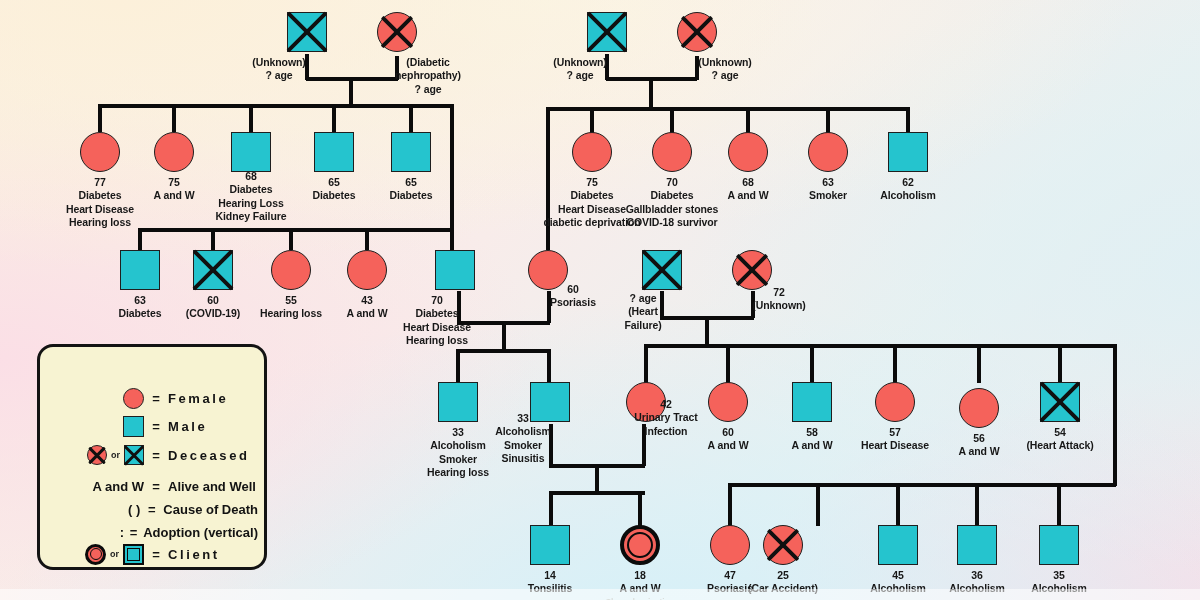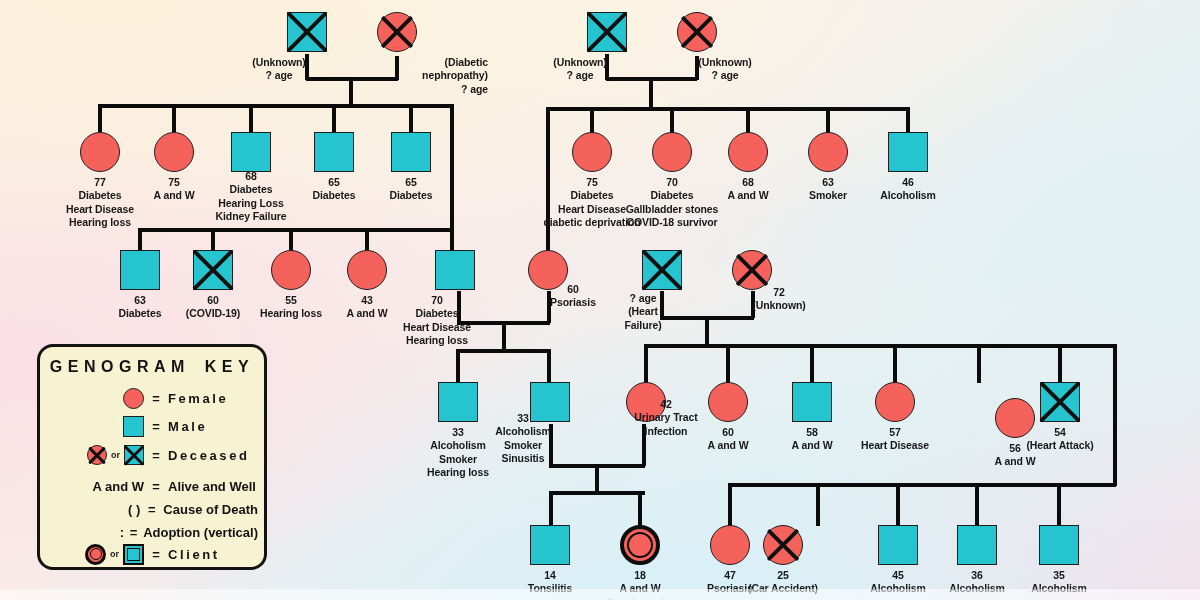--- a/index.html
+++ b/index.html
@@ -126,21 +126,21 @@
         <div class="labels" style="left: -68px; top: 44px;">
           <div>(Unknown)</div>
           <div>? age</div>
         </div>
       </div>
       <div class="person" style="left: 377px; top: 12px;">
         <div class="shape female">
           <i class="xbar x1 ci"></i>
           <i class="xbar x2 ci"></i>
         </div>
-        <div class="labels" style="left: -9px; top: 44px; text-align: right;">
+        <div class="labels" style="left: -9px; top: 44px;">
           <div>(Diabetic</div>
           <div>nephropathy)</div>
           <div>? age</div>
         </div>
       </div>
       <div class="person" style="left: 587px; top: 12px;">
         <div class="shape male">
           <i class="xbar x1 sq"></i>
           <i class="xbar x2 sq"></i>
         </div>
@@ -226,21 +226,21 @@
       <div class="person" style="left: 808px; top: 132px;">
         <div class="shape female"></div>
         <div class="labels" style="left: -40px; top: 44px;">
           <div>63</div>
           <div>Smoker</div>
         </div>
       </div>
       <div class="person" style="left: 888px; top: 132px;">
         <div class="shape male"></div>
         <div class="labels" style="left: -40px; top: 44px;">
-          <div>46</div>
+          <div>62</div>
           <div>Alcoholism</div>
         </div>
       </div>
       <div class="person" style="left: 120px; top: 250px;">
         <div class="shape male"></div>
         <div class="labels" style="left: -40px; top: 44px;">
           <div>63</div>
           <div>Diabetes</div>
         </div>
       </div>
@@ -345,21 +345,21 @@
           <div>A and W</div>
         </div>
       </div>
       <div class="person" style="left: 875px; top: 382px;">
         <div class="shape female"></div>
         <div class="labels" style="left: -40px; top: 44px;">
           <div>57</div>
           <div>Heart Disease</div>
         </div>
       </div>
-      <div class="person" style="left: 959px; top: 398px; margin-left: 36px;">
+      <div class="person" style="left: 959px; top: 388px;">
         <div class="shape female"></div>
         <div class="labels" style="left: -40px; top: 44px;">
           <div>56</div>
           <div>A and W</div>
         </div>
       </div>
       <div class="person" style="left: 1040px; top: 382px;">
         <div class="shape male">
           <i class="xbar x1 sq"></i>
           <i class="xbar x2 sq"></i>
@@ -420,21 +420,20 @@
       <div class="person" style="left: 1039px; top: 525px;">
         <div class="shape male"></div>
         <div class="labels" style="left: -40px; top: 44px;">
           <div>35</div>
           <div>Alcoholism</div>
         </div>
       </div>
     </div>
 
   <div id="key">
-    <div class="ktitle">GENOGRAM KEY</div>
     <div class="krow" style="top:38px">
       <div class="ksym">
           <span class="kcirc"></span>
         </div>
       <span class="keq">=</span>
       <span class="klabel sp">Female</span>
     </div>
     <div class="krow" style="top:66px">
       <div class="ksym">
           <span class="ksq"></span>

